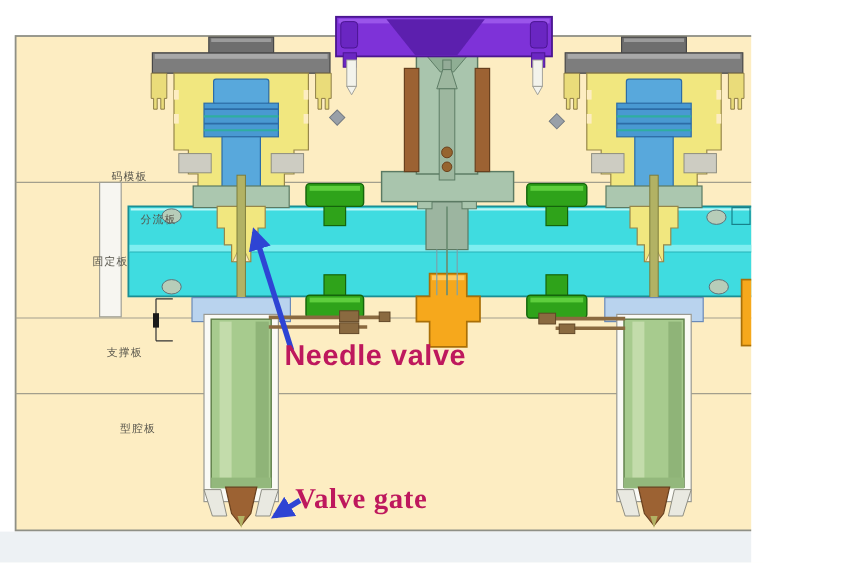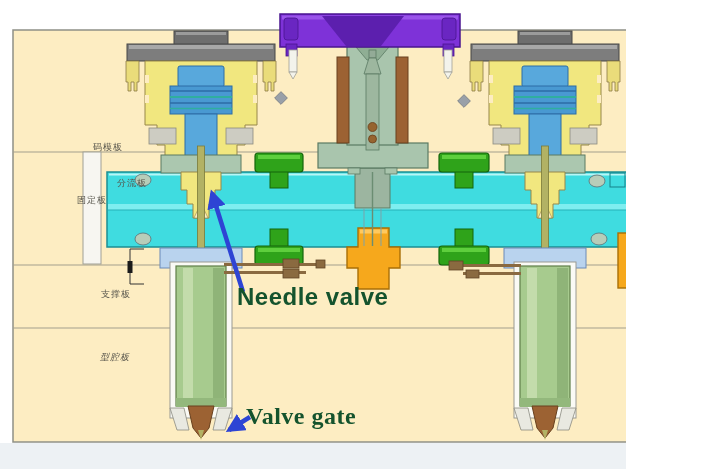--- a/index.html
+++ b/index.html
@@ -1,20 +1,20 @@
 <!DOCTYPE html>
 <html><head>
 <meta charset="utf-8">
 <style>
   html,body{margin:0;padding:0;background:#ffffff;}
   #stage{position:relative;width:626px;height:469px;background:#ffffff;overflow:hidden;
          font-family:"Liberation Sans",sans-serif;}
   #stage svg{position:absolute;left:0;top:0;}
   .lbl{position:absolute;white-space:nowrap;pointer-events:none;}
-  .lbl.en{font-size:24px;font-weight:600;color:#14532d;letter-spacing:0.5px;}
+  .lbl.en{font-size:24px;font-weight:600;color:#be185d;letter-spacing:0.5px;}
   .lbl.zh{font-size:9px;color:#55534a;letter-spacing:1px;}
 </style>
 </head>
 <body>
 
 <div id="stage">
 <svg width="715" height="469" viewBox="0 0 715 469">
   <defs>
     <marker id="arrowhead" viewBox="0 0 10 10" refX="8" refY="5" markerWidth="4.2" markerHeight="4.2" orient="auto-start-reverse">
       <path d="M0,0 L10,5 L0,10 z" fill="#2e44d4"></path>
@@ -191,20 +191,20 @@
   </g>
 
   <rect x="-4.5" y="-4.5" width="9" height="9" transform="translate(281,98) rotate(45)" fill="#99a0a8" stroke="#737a82" stroke-width="0.8"></rect>
   <rect x="-4.5" y="-4.5" width="9" height="9" transform="translate(464,101) rotate(45)" fill="#99a0a8" stroke="#737a82" stroke-width="0.8"></rect>
 
   <path d="M243,292 L212,193" stroke="#2e44d4" stroke-width="4.5" fill="none" marker-end="url(#arrowhead)"></path>
   <path d="M250,417 L229,430" stroke="#2e44d4" stroke-width="4.5" fill="none" marker-end="url(#arrowhead)"></path>
 </svg>
 
 <div class="lbl zh" style="left:93px;top:141px;">码模板</div>
-<div class="lbl zh" style="left:77px;top:194px;text-align:right;">固定板</div>
+<div class="lbl zh" style="left:77px;top:212px;text-align:right;">固定板</div>
 <div class="lbl zh" style="left:117px;top:177px;">分流板</div>
-<div class="lbl zh" style="left:101px;top:288px;">支撑板</div>
-<div class="lbl zh" style="left:100px;top:351px;font-style:italic;">型腔板</div>
+<div class="lbl zh" style="left:89px;top:288px;">支撑板</div>
+<div class="lbl zh" style="left:100px;top:351px;">型腔板</div>
 
 <div class="lbl en" style="left:237px;top:283px;">Needle valve</div>
 <div class="lbl en" style="left:246px;top:403px;font-family:Liberation Serif, serif;">Valve gate</div>
 </div>
 
 </body></html>

